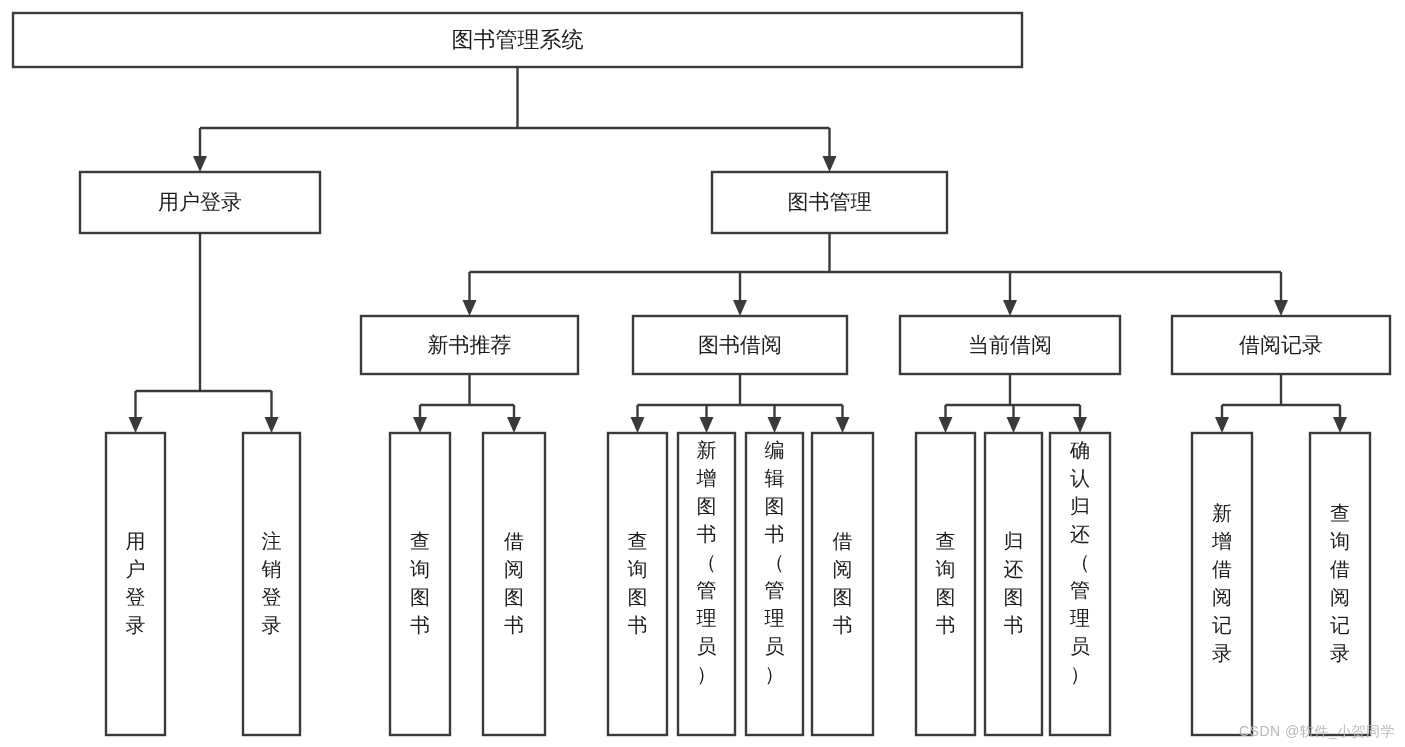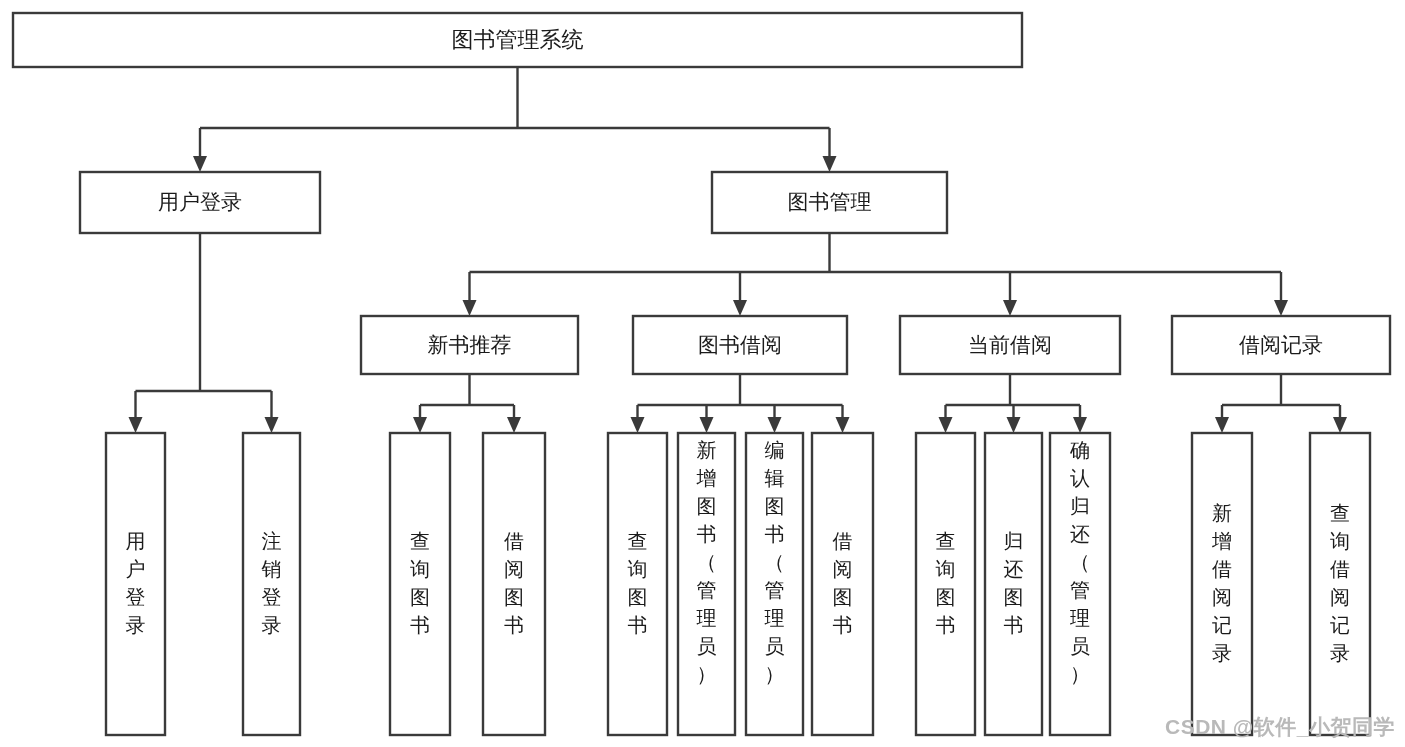--- a/index.html
+++ b/index.html
@@ -52,26 +52,25 @@
   }
   .arrow-head {
     fill: #3a3a3a;
     stroke: none;
   }
   .watermark {
     position: absolute;
     right: 10px;
     bottom: 6px;
     color: #b9b9b9;
-    font-size: 21px;
+    font-size: 14px;
     font-family: "Liberation Sans", "DejaVu Sans", sans-serif;
     white-space: nowrap;
     letter-spacing: 0.5px;
     pointer-events: none;
-    font-weight: bold;
   }
 </style>
 </head>
 <body>
 
 <div id="diagram-root">
   <svg class="diagram" id="diagram-svg" viewBox="0 0 1405 747" xmlns="http://www.w3.org/2000/svg">
     <g id="layer-connectors">
         <line x1="517.5" y1="67" x2="517.5" y2="128" class="connector"></line>
         <line x1="200" y1="128" x2="829.5" y2="128" class="connector"></line>

